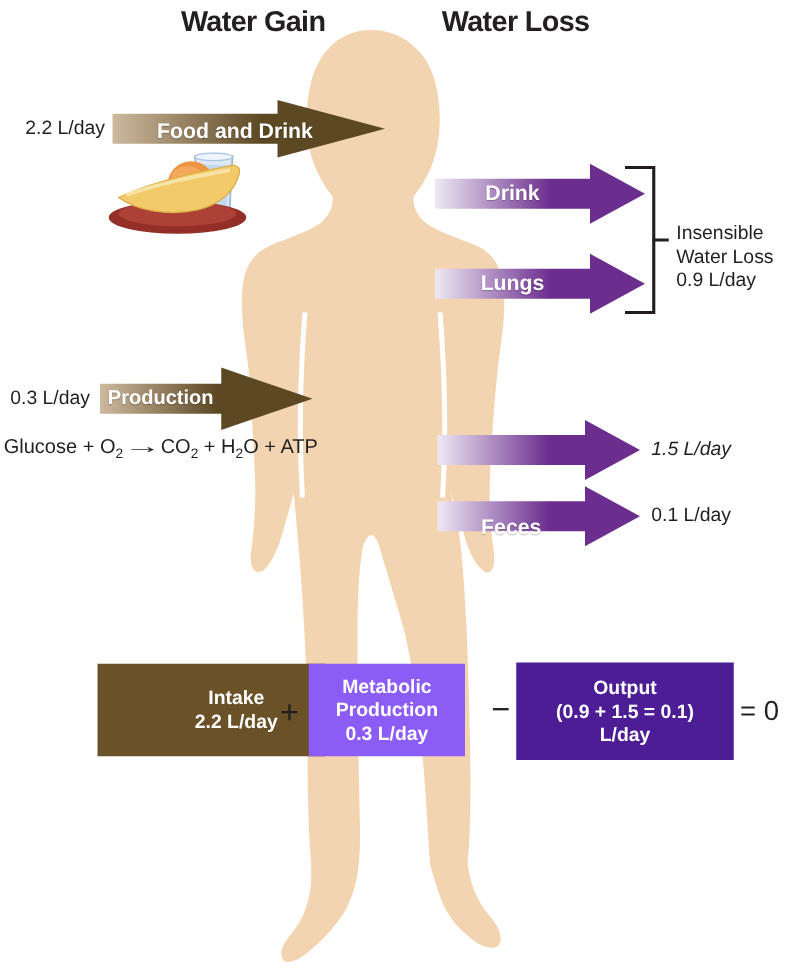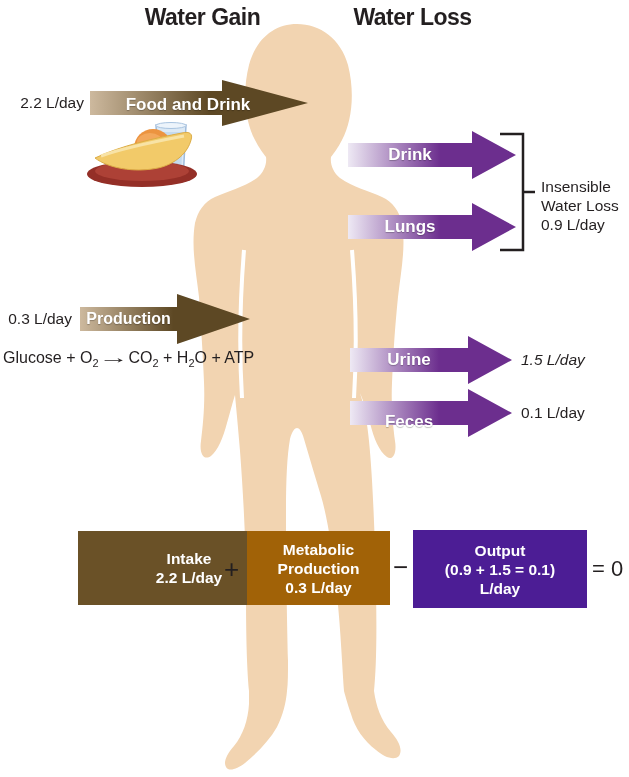--- a/index.html
+++ b/index.html
@@ -114,30 +114,29 @@
   <div class="chem" style="left:3px;top:349px;">
     <span>Glucose + O</span><sub>2</sub><span class="longarrow">→</span><span>CO</span><sub>2</sub><span> + H</span><sub>2</sub><span>O + ATP</span>
   </div>
 
   <div class="arrow-label" style="left:348px;top:143px;width:124px;height:24px;">Drink</div>
   <div class="arrow-label" style="left:348px;top:215px;width:124px;height:24px;">Lungs</div>
   <div class="abs rate multiline" style="left:541px;top:177px;">Insensible
 Water Loss
 0.9 L/day</div>
 
-  <div class="arrow-label" style="left:350px;top:348px;width:118px;height:24px;">Urine</div>
   <div class="abs rate vcenter" style="left:521px;top:360px;font-style:italic;">1.5 L/day</div>
 
   <div class="arrow-label" style="left:350px;top:401px;width:118px;height:42px;">Feces</div>
   <div class="abs rate vcenter" style="left:521px;top:413px;text-align:center;">0.1 L/day</div>
 
   <div class="box" style="left:78px;top:531px;width:142px;height:74px;background:#6A5127;padding-left:40px;">Intake
 2.2 L/day</div>
   <div class="op" style="left:224px;top:554px;">+</div>
-  <div class="box" style="left:247px;top:531px;width:143px;height:74px;background:#a16207;">Metabolic
+  <div class="box" style="left:247px;top:531px;width:125px;height:74px;background:#8b5cf6;">Metabolic
 Production
 0.3 L/day</div>
   <div class="op" style="left:393px;top:552px;">−</div>
   <div class="box" style="left:413px;top:530px;width:174px;height:78px;background:#4c1d95;">Output
 (0.9 + 1.5 = 0.1)
 L/day</div>
   <div class="op" style="left:592px;top:556px;font-size:22px;">= 0</div>
 
 </div>
 

